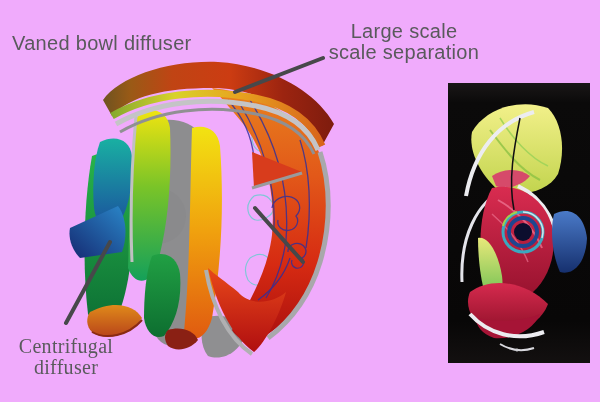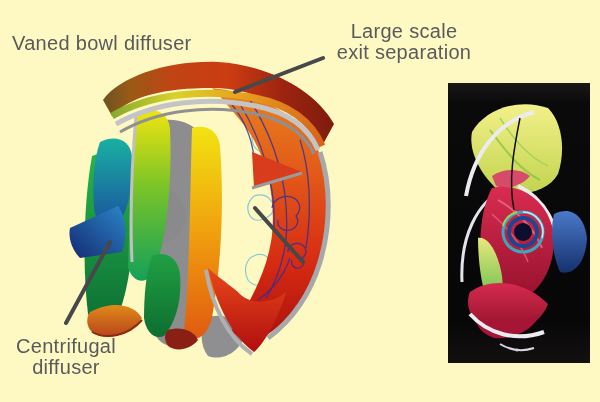--- a/index.html
+++ b/index.html
@@ -1,17 +1,17 @@
 <!DOCTYPE html>
 <html><head>
 <meta charset="utf-8">
 <style>
   html,body{margin:0;padding:0;background:#ffffff;}
   .canvas{
-    position:relative;width:600px;height:402px;background:#fef9c3;overflow:hidden;
+    position:relative;width:600px;height:402px;background:#f0abfc;overflow:hidden;
     font-family:"Liberation Sans",sans-serif;
   }
   .art{position:absolute;left:0;top:0;}
   .lbl{
     position:absolute;color:#595a5c;font-size:20px;line-height:21px;
     letter-spacing:0.3px;white-space:nowrap;
   }
   .lbl.center{text-align:center;white-space:normal;}
 </style>
 </head>
@@ -207,24 +207,24 @@
 
       <path stroke="#101012" stroke-width="1.5" fill="none" d="M520,118 C514,148 508,180 514,210"></path>
       <circle cx="517" cy="350" r="1.5" fill="#cfcfd4"></circle>
     </g>
   </svg>
 
   <div class="lbl" style="left:12px;top:33px;">Vaned bowl diffuser</div>
 
   <div class="lbl center" style="left:316px;top:21px;width:176px;">
     <div>Large scale</div>
-    <div>exit separation</div>
+    <div>scale separation</div>
   </div>
 
   <div class="lbl center" style="left:276px;top:272px;width:164px;">
   </div>
 
-  <div class="lbl center" style="left:0px;top:336px;width:132px;">
+  <div class="lbl center" style="left:0px;top:336px;width:132px;font-family:Liberation Serif, serif;">
     <div>Centrifugal</div>
     <div>diffuser</div>
   </div>
 
 </div>
 
 </body></html>

